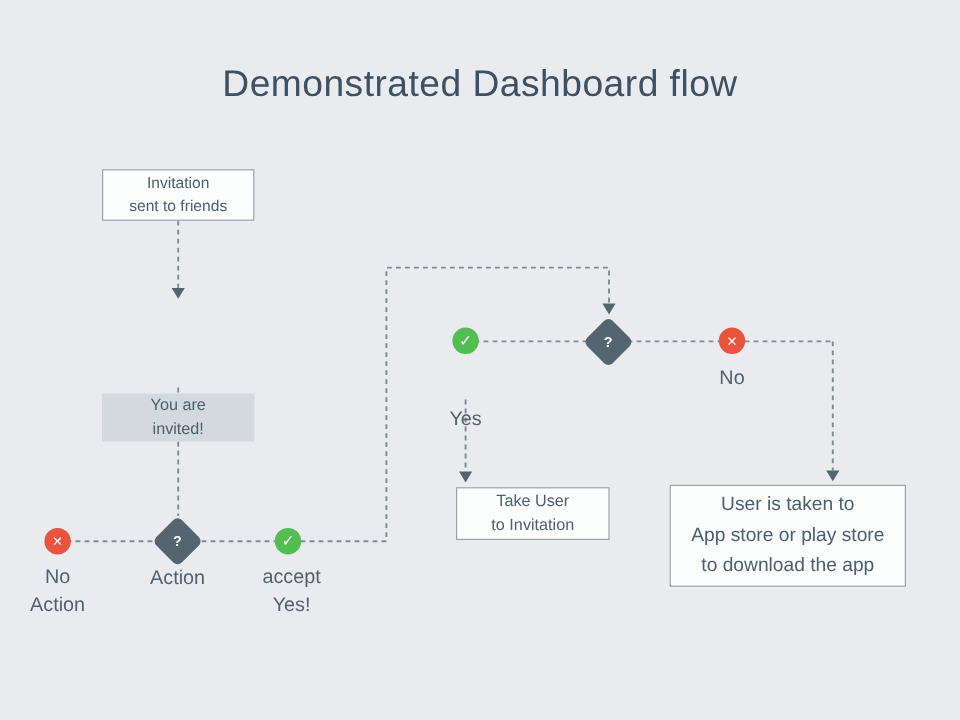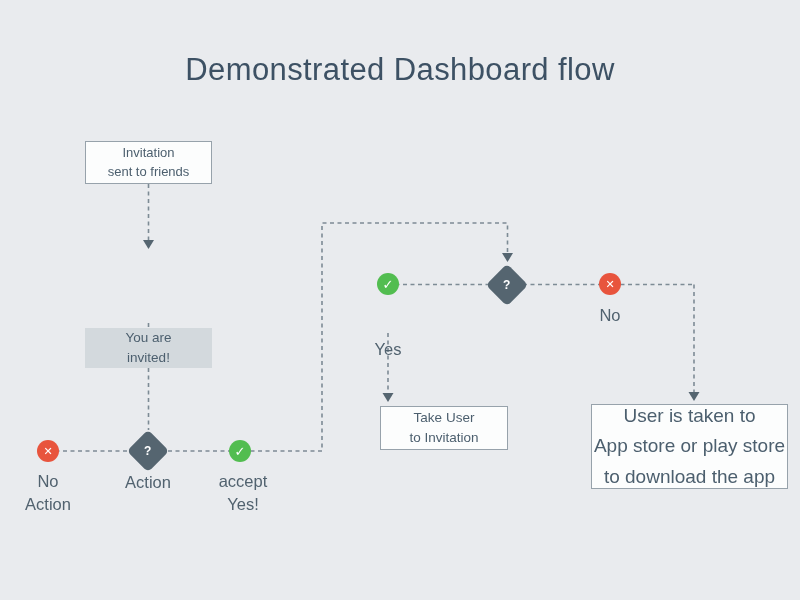--- a/index.html
+++ b/index.html
@@ -146,19 +146,19 @@
 
   <div class="lbl" style="left:570px;top:304px;width:80px;">
     <span>No</span>
   </div>
 
   <div class="box" style="left:337px;top:406px;width:128px;height:44px;font-size:13.5px;margin-left:43px;">
     <span>Take User</span>
     <span>to Invitation</span>
   </div>
 
-  <div class="box" style="left:591px;top:404px;width:197px;height:85px;font-size:19px;line-height:1.6;">
+  <div class="box" style="left:558px;top:404px;width:197px;height:85px;font-size:16px;line-height:1.6;">
     <span>User is taken  to</span>
     <span>App store or play store</span>
     <span>to download the app</span>
   </div>
 
 </div>
 
 </body></html>

